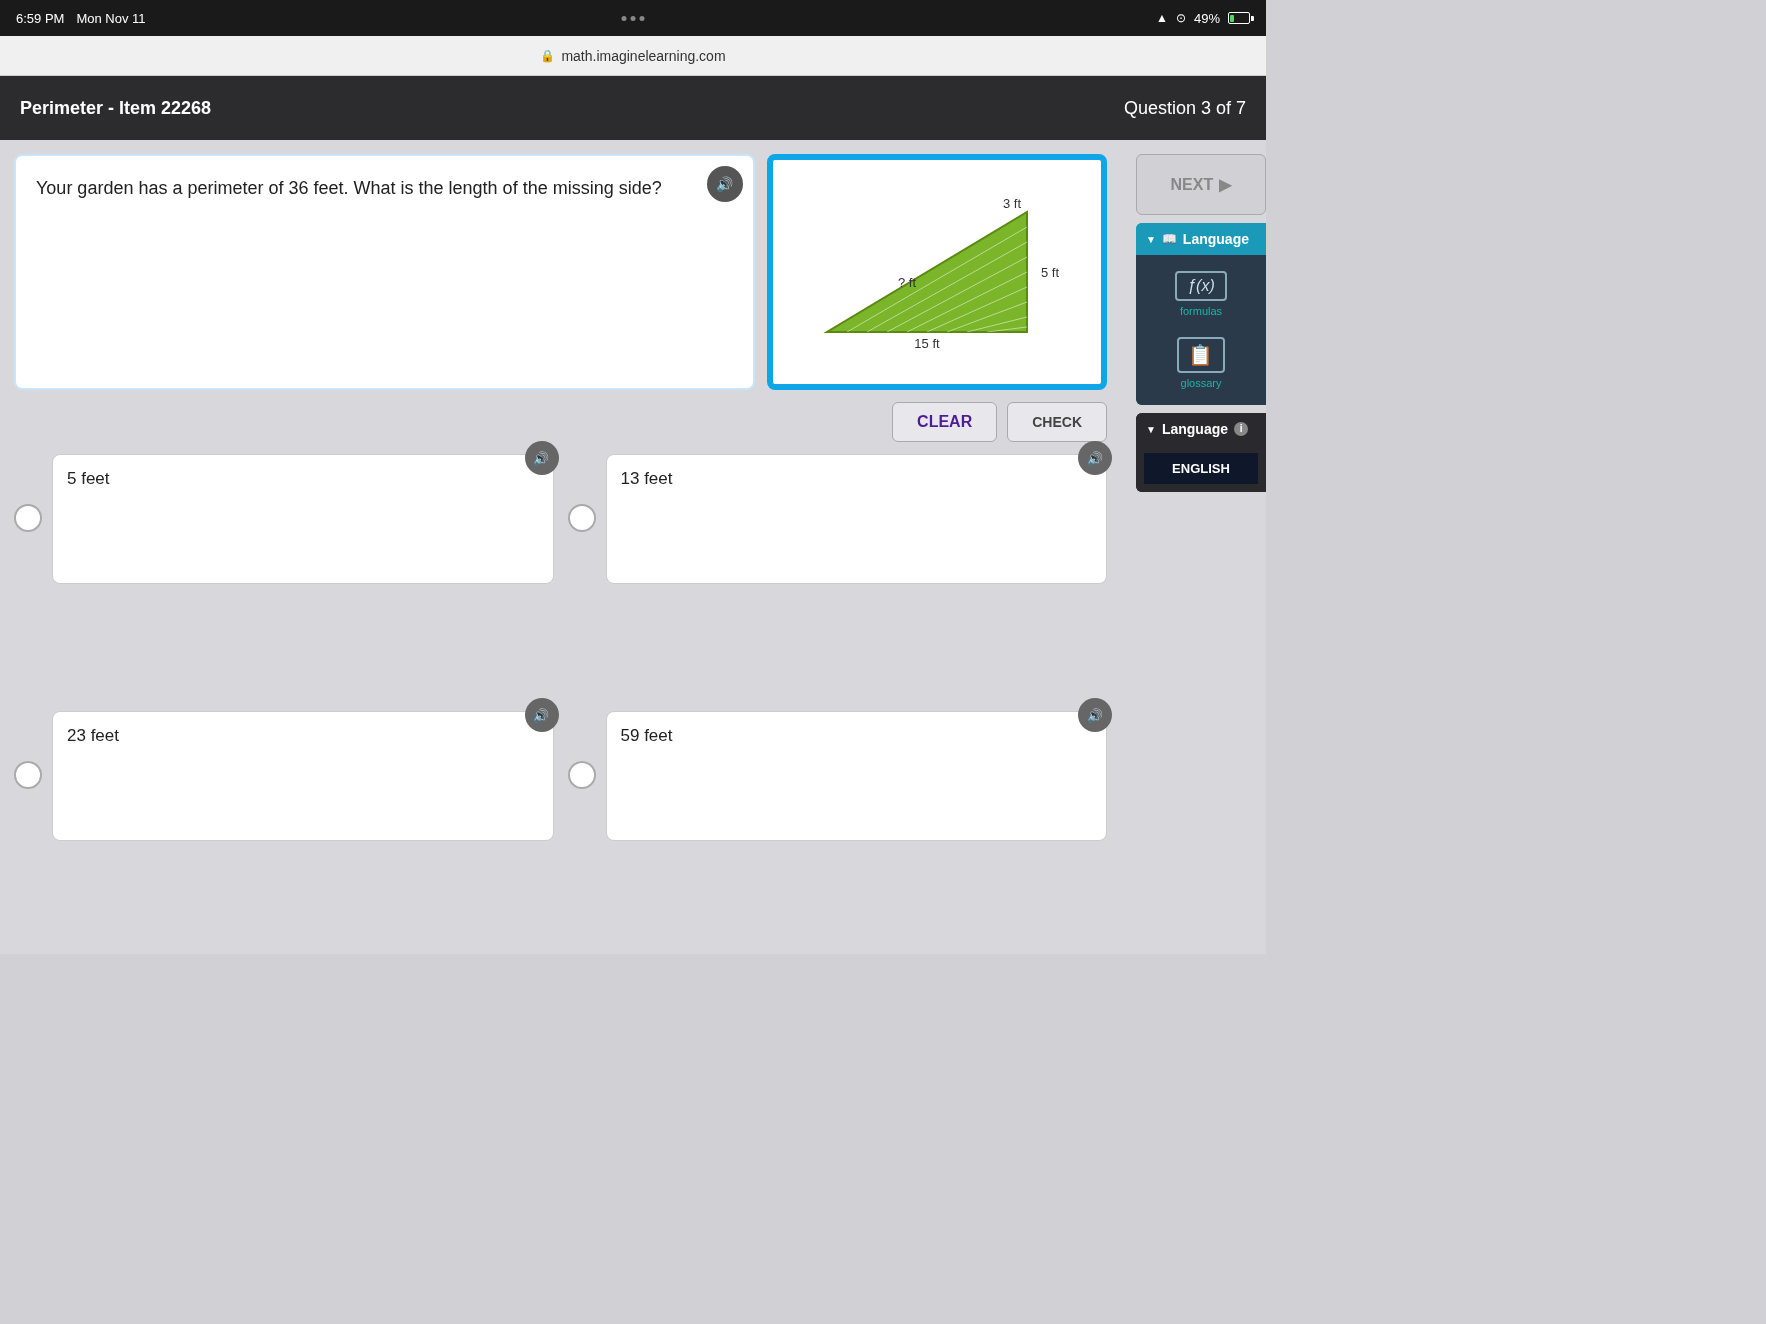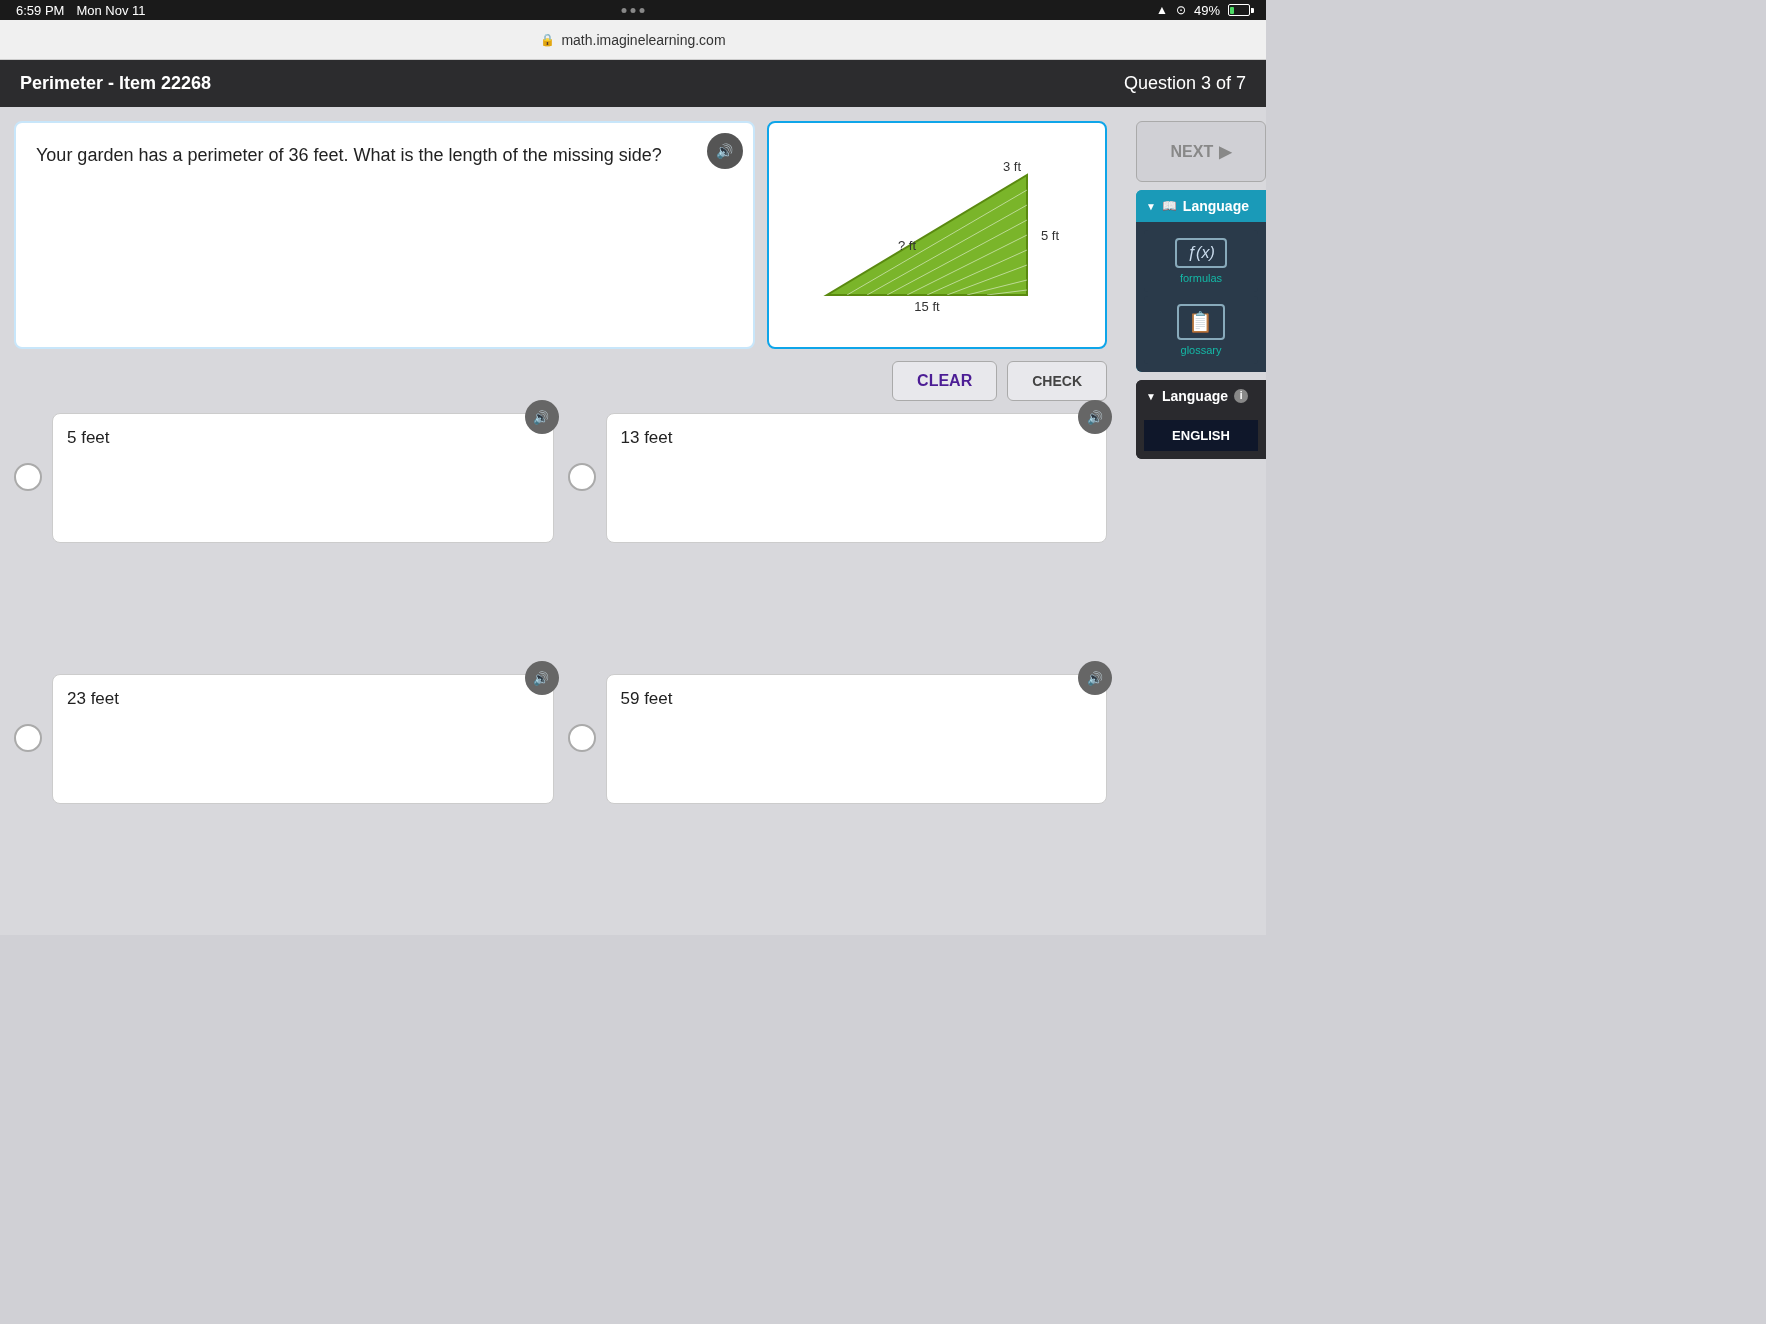--- a/index.html
+++ b/index.html
@@ -13,21 +13,21 @@
     }
 
     
     .status-bar {
       background: #1a1a1a;
       color: #fff;
       display: flex;
       align-items: center;
       justify-content: center;
       padding: 0 16px;
-      height: 20px;
+      height: 36px;
       font-size: 13px;
     }
     .status-left { display: flex; gap: 12px; }
     .status-center { position: absolute; left: 50%; transform: translateX(-50%); display: flex; gap: 4px; }
     .status-dot { width: 5px; height: 5px; background: #888; border-radius: 50%; }
     .status-right { display: flex; align-items: center; gap: 8px; margin-left: auto; }
     .wifi-icon { font-size: 12px; }
     .battery-icon {
       width: 22px; height: 12px; border: 1.5px solid #fff; border-radius: 2px; position: relative; display: inline-flex; align-items: center;
     }
@@ -49,21 +49,21 @@
     .lock-icon { color: #888; font-size: 12px; }
 
     
     .app-header {
       background: #2c2c2e;
       color: #fff;
       display: flex;
       align-items: center;
       justify-content: space-between;
       padding: 14px 20px;
-      height: 47px;
+      height: 64px;
     }
     .app-header-title { font-size: 18px; font-weight: 600; }
     .app-header-question { font-size: 18px; font-weight: 400; }
 
     
     .main-content {
       background: #d8d8dc;
       padding: 14px 14px 14px 14px;
       display: flex;
       flex-direction: column;
@@ -104,21 +104,21 @@
       cursor: pointer;
       display: flex;
       align-items: center;
       justify-content: center;
       color: #fff;
       font-size: 14px;
     }
 
     .diagram-box {
       background: #fff;
-      border: 2px solid #0ea5e9;
+      border: 6px solid #0ea5e9;
       border-radius: 8px;
       padding: 32px;
       width: 340px;
       min-height: 200px;
       display: flex;
       align-items: center;
       justify-content: center;
       position: relative;
     }
 

